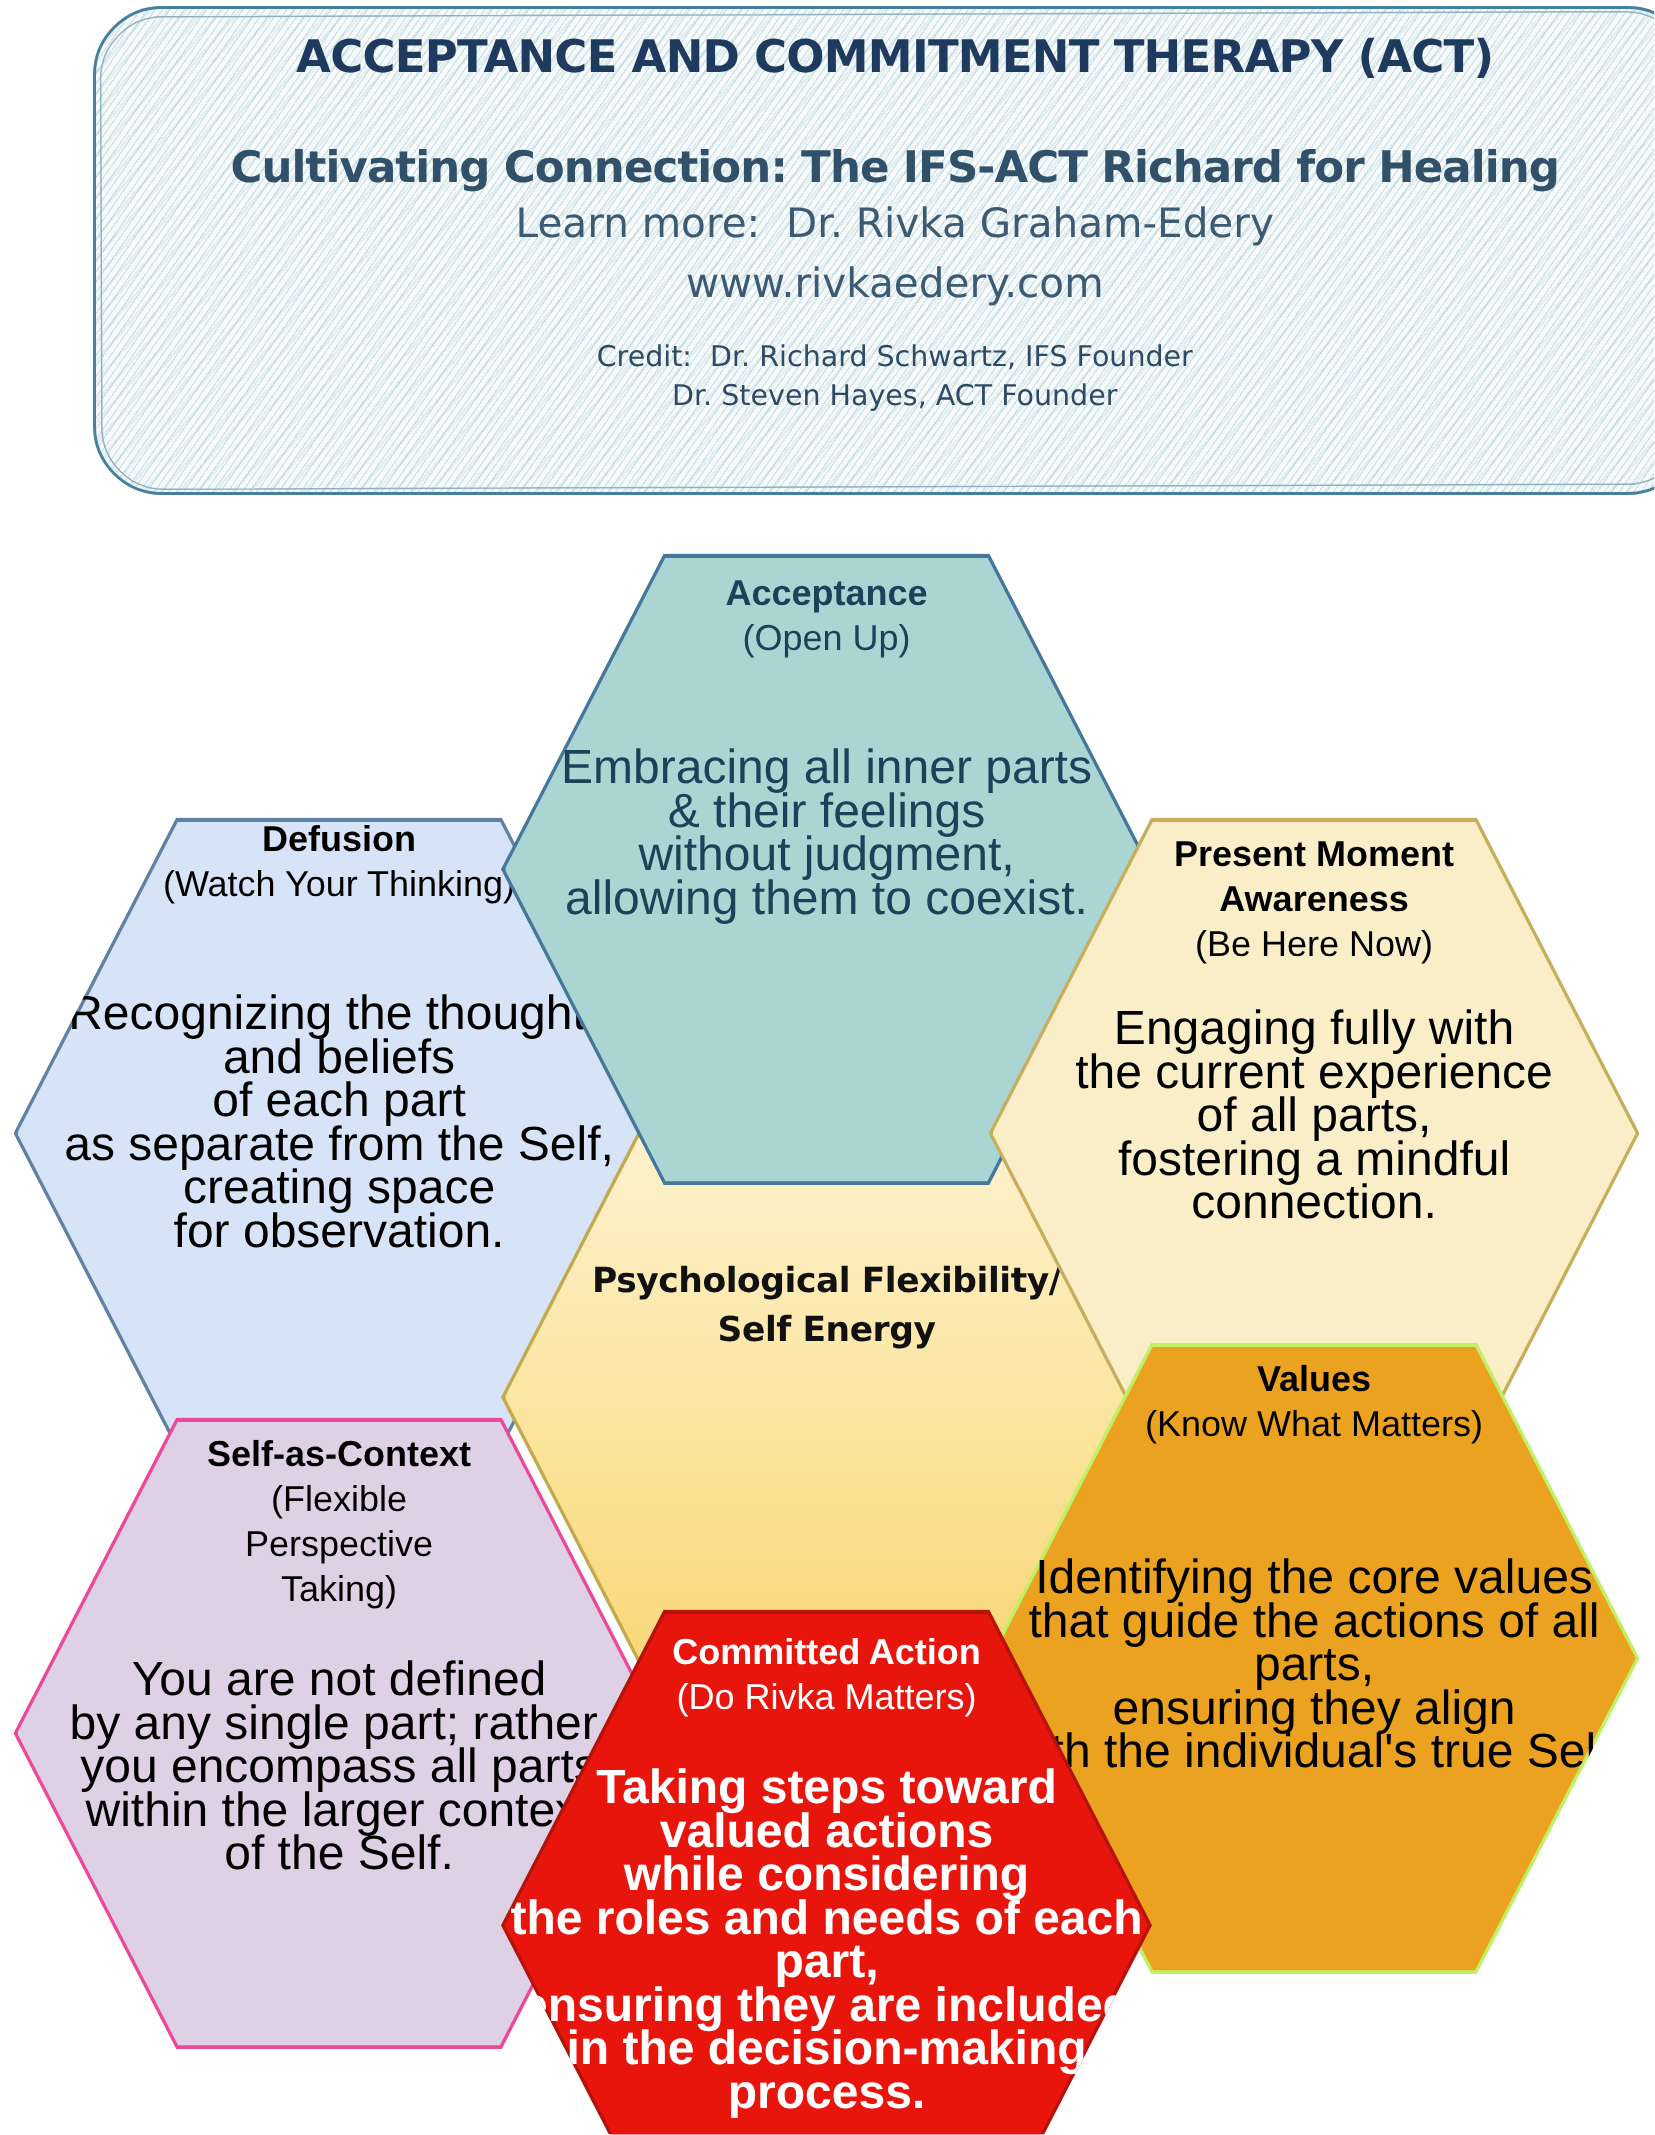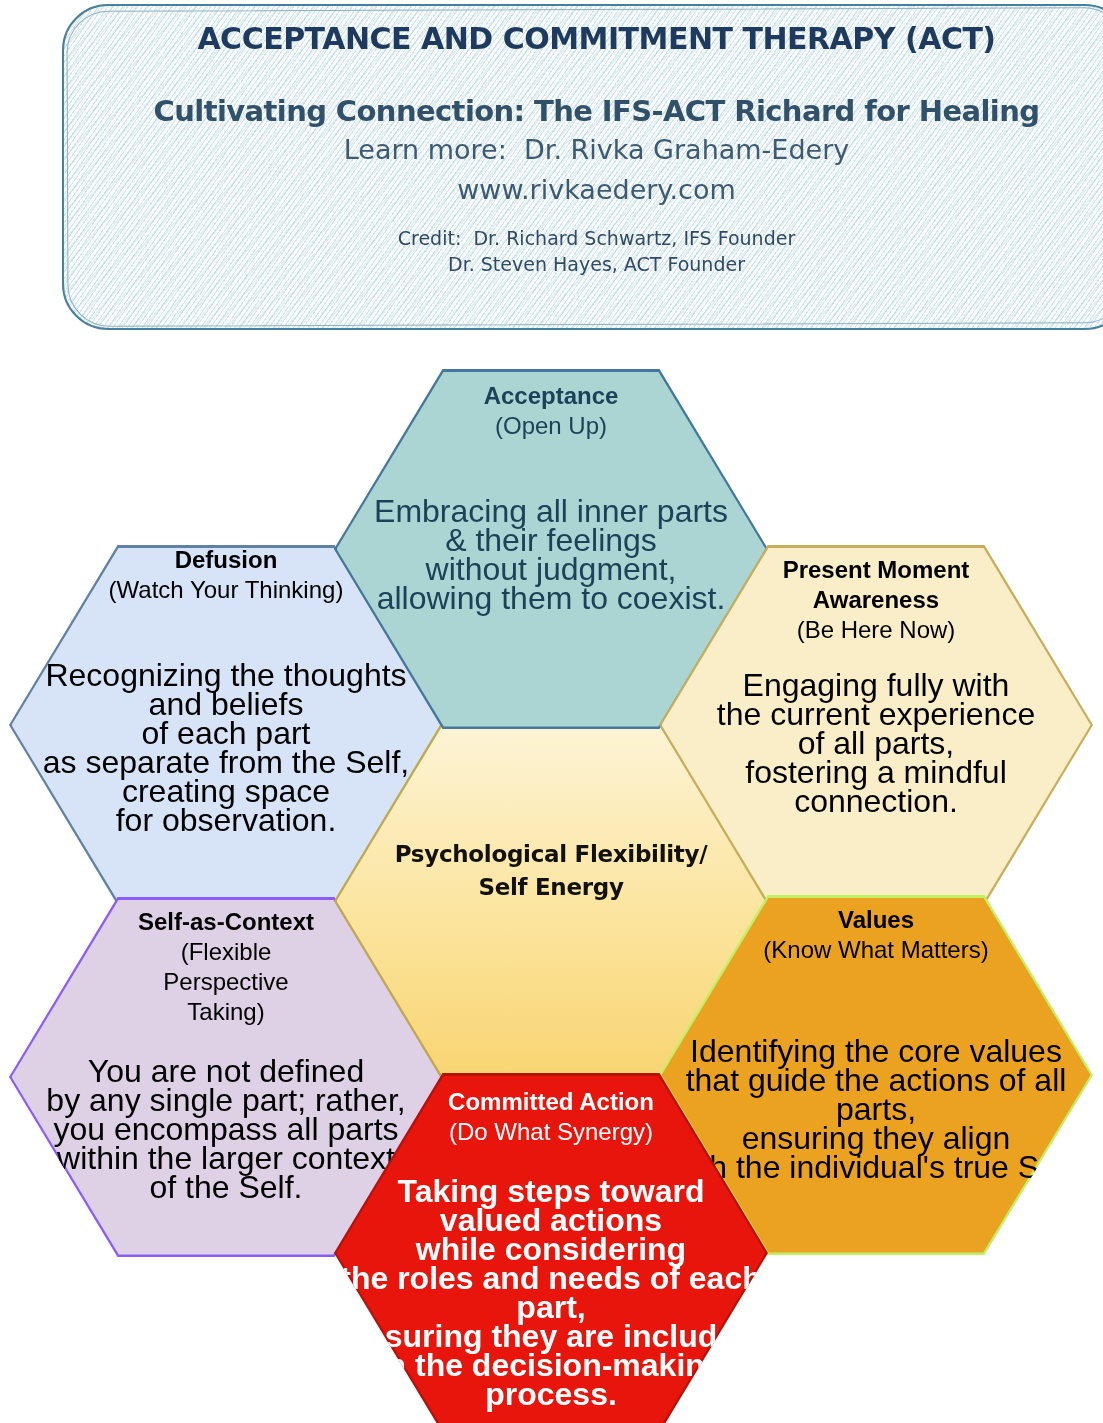--- a/index.html
+++ b/index.html
@@ -34,21 +34,21 @@
   .hdr-learn,.hdr-site{
     font-size:27px;line-height:40px;color:#3d5a74;white-space:pre;
   }
   .hdr-credit{
     font-size:19px;line-height:26px;color:#2e4a66;white-space:pre;
   }
   .hdr-credit.first{margin-top:15px;}
 
   
   .hex{
-    position:absolute;width:434px;height:360px;
+    position:absolute;width:434px;height:421px;
     clip-path:polygon(25% 0%,75% 0%,100% 50%,75% 100%,25% 100%,0% 50%);
   }
   .hex-fill{
     position:absolute;inset:2.5px;
     clip-path:polygon(25% 0%,75% 0%,100% 50%,75% 100%,25% 100%,0% 50%);
   }
   .hex-text{
     position:absolute;inset:0;text-align:center;box-sizing:border-box;
   }
   .hex-title{font-size:24px;font-weight:bold;line-height:30px;white-space:pre-line;}
@@ -101,21 +101,21 @@
       <div class="hex-subtitle">(Watch Your Thinking)</div>
       <div class="hex-body">Recognizing the thoughts
 and beliefs
 of each part
 as separate from the Self,
 creating space
 for observation.</div>
     </div>
   </div>
 
-  <div class="hex" id="hx-sac" style="background: #8b5cf6;">
+  <div class="hex" id="hx-sac" style="background: #ec4899; margin-top: 48px;">
     <div class="hex-fill" style="background: rgb(222, 209, 230);"></div>
     <div class="hex-text" style="color: rgb(0, 0, 0);">
       <div class="hex-title">Self-as-Context</div>
       <div class="hex-subtitle">(Flexible
 Perspective
 Taking)</div>
       <div class="hex-body">You are not defined
 by any single part; rather,
 you encompass all parts
 within the larger context
@@ -165,21 +165,21 @@
 that guide the actions of all parts,
 ensuring they align
 with the individual's true Self.</div>
     </div>
   </div>
 
   <div class="hex" id="hx-committed" style="background: rgb(181, 18, 10);">
     <div class="hex-fill" style="background: rgb(232, 21, 13);"></div>
     <div class="hex-text" style="color: rgb(255, 255, 255);">
       <div class="hex-title">Committed Action</div>
-      <div class="hex-subtitle">(Do What Synergy)</div>
+      <div class="hex-subtitle">(Do Rivka Matters)</div>
       <div class="hex-body">Taking steps toward
 valued actions
 while considering
 the roles and needs of each part,
 ensuring they are included
 in the decision-making
 process.</div>
     </div>
   </div>
 

